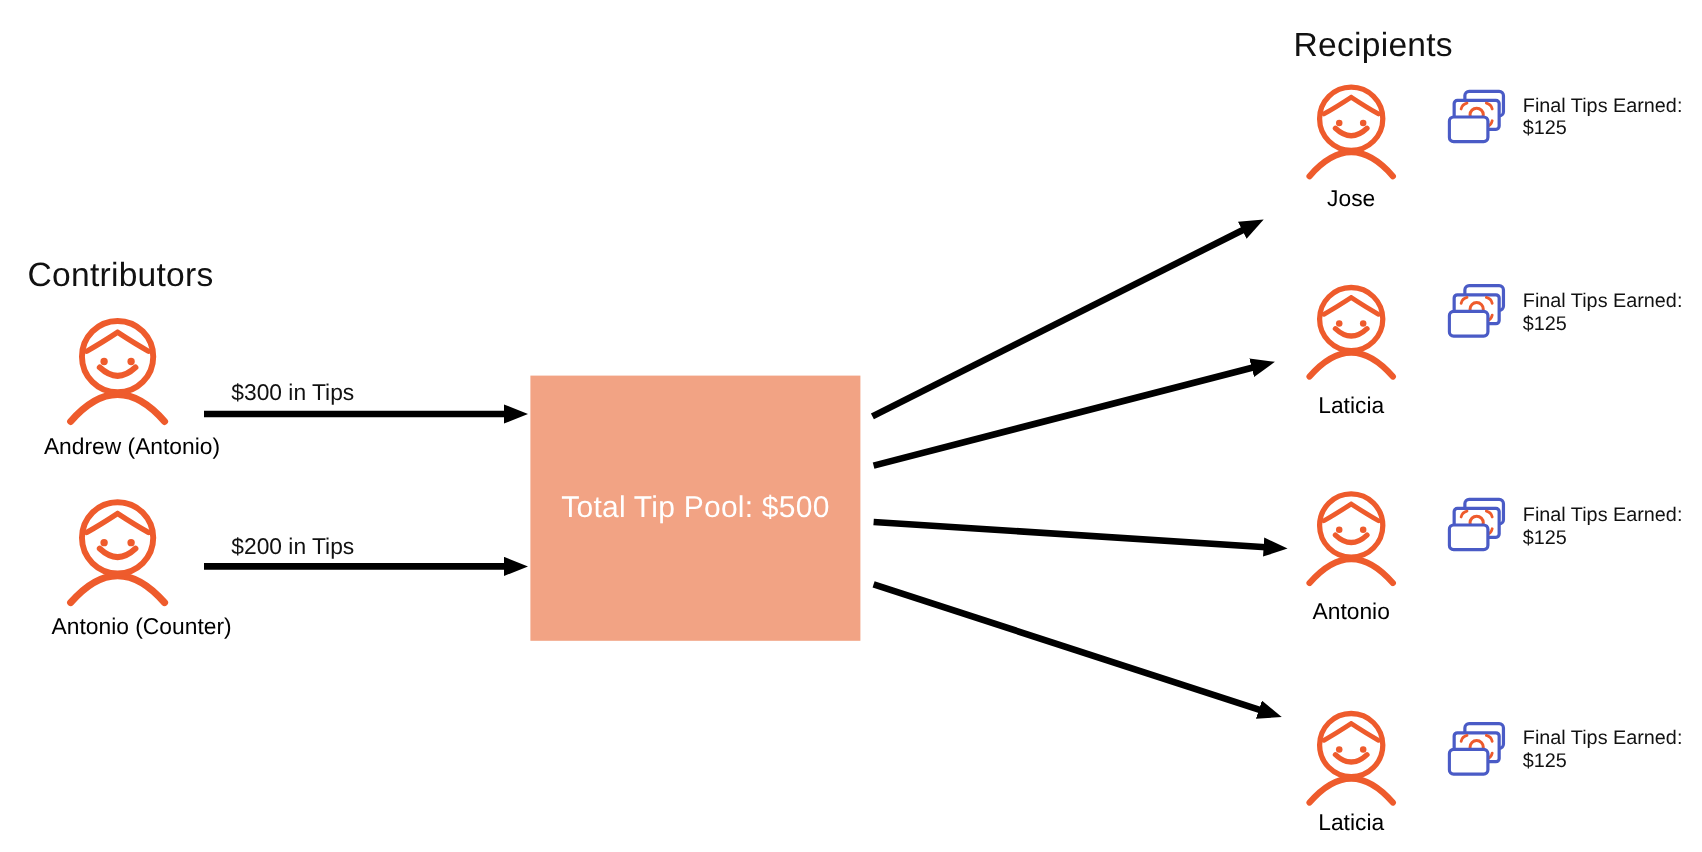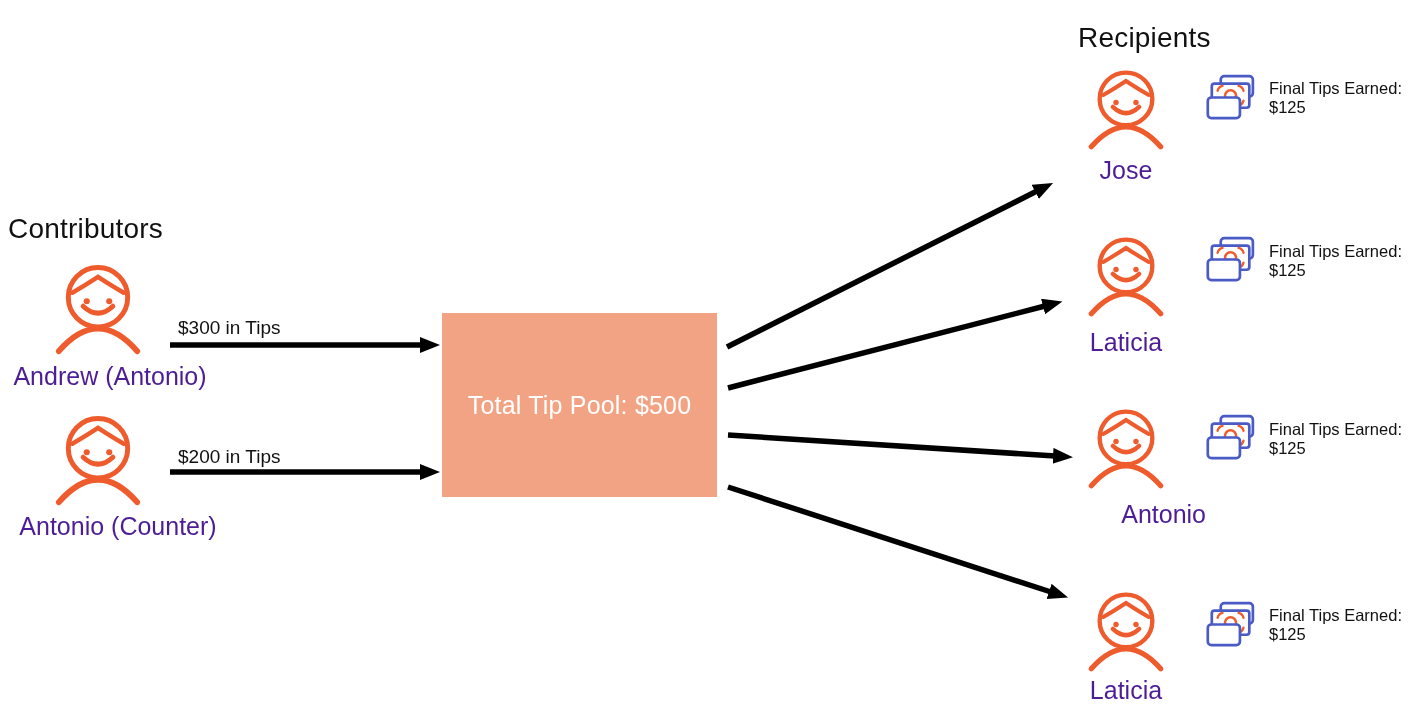--- a/index.html
+++ b/index.html
@@ -21,37 +21,38 @@
   .section-heading {
     font-size: 28px;
     font-weight: 500;
     letter-spacing: 0.2px;
     color: #111111;
     white-space: nowrap;
     margin-top: 20px;
   }
 
   .person-label {
-    font-size: 25px;
+    font-size: 19px;
     font-weight: 400;
     text-align: center;
-    color: #4c1d95;
+    color: #000000;
     white-space: nowrap;
   }
 
   .arrow-label {
     font-size: 19px;
     font-weight: 400;
+    text-align: center;
     color: #111111;
     white-space: nowrap;
   }
 
   .pool-box {
     left: 442px; top: 313px;
-    width: 275px; height: 184px;
+    width: 275px; height: 221px;
     background: #F2A384;
     display: flex;
     align-items: center;
     justify-content: center;
   }
   .pool-box .pool-label {
     color: #ffffff;
     font-size: 25px;
     font-weight: 500;
     letter-spacing: 0.2px;
@@ -107,21 +108,21 @@
 
   <svg class="abs arrows-layer">
     <line x1="170" y1="345" x2="422" y2="345" stroke="#000" stroke-width="5.5" marker-end="url(#arrowhead)"></line>
     <line x1="170" y1="472" x2="422" y2="472" stroke="#000" stroke-width="5.5" marker-end="url(#arrowhead)"></line>
     <line x1="727" y1="347" x2="1037" y2="191" stroke="#000" stroke-width="5.5" marker-end="url(#arrowhead)"></line>
     <line x1="728" y1="388" x2="1045" y2="306" stroke="#000" stroke-width="5.5" marker-end="url(#arrowhead)"></line>
     <line x1="728" y1="435" x2="1055" y2="456" stroke="#000" stroke-width="5.5" marker-end="url(#arrowhead)"></line>
     <line x1="728" y1="487" x2="1051" y2="592" stroke="#000" stroke-width="5.5" marker-end="url(#arrowhead)"></line>
   </svg>
 
-  <div class="abs section-heading" style="left:8px; top:193px;">Contributors</div>
+  <div class="abs section-heading" style="left:23px; top:193px;">Contributors</div>
 
   <div class="abs" style="left:53px; top:261px; width:90px; height:94px;">
     <svg class="icon" width="90" height="94">
         <use href="#sym-person"></use>
       </svg>
   </div>
   <div class="abs person-label" style="left:10px; top:362px; width:200px;">Andrew (Antonio)</div>
 
   <div class="abs arrow-label" style="left:178px; top:317px; width:132px;">$300 in Tips</div>
 
@@ -170,21 +171,21 @@
   <div class="abs earned-block" style="left:1269px; top:242px;">
     <div>Final Tips Earned:</div>
     <div>$125</div>
   </div>
 
   <div class="abs" style="left:1086px; top:406px; width:80px; height:83px;">
     <svg class="icon" width="80" height="83">
         <use href="#sym-person"></use>
       </svg>
   </div>
-  <div class="abs person-label" style="left:1046px; top:500px; width:160px;text-align:right;">Antonio</div>
+  <div class="abs person-label" style="left:1046px; top:500px; width:160px;">Antonio</div>
   <div class="abs" style="left:1206px; top:414px; width:50px; height:47px;">
     <svg class="icon" width="50" height="47">
         <use href="#sym-money"></use>
       </svg>
   </div>
   <div class="abs earned-block" style="left:1269px; top:420px;">
     <div>Final Tips Earned:</div>
     <div>$125</div>
   </div>
 

